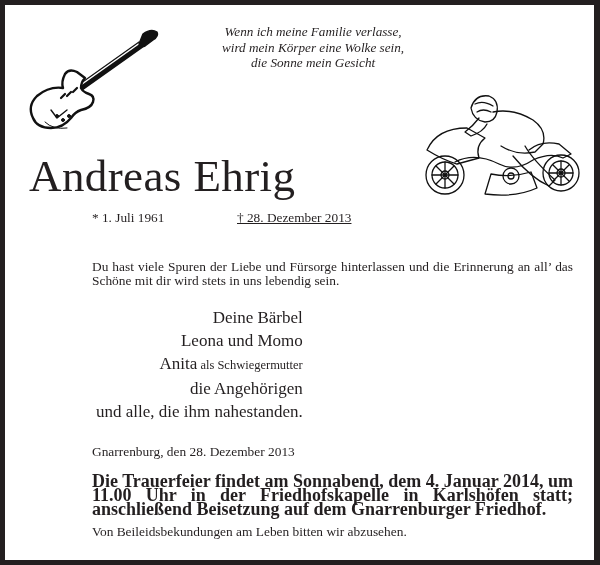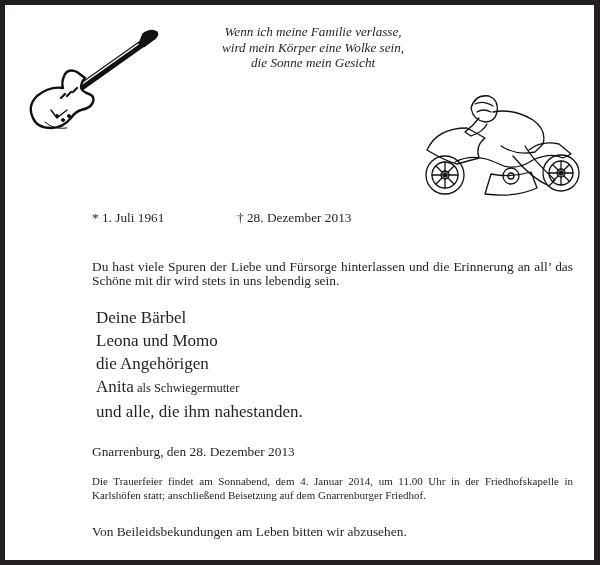--- a/index.html
+++ b/index.html
@@ -7,27 +7,27 @@
          font-family:"Liberation Serif","DejaVu Serif",serif; color:#231f20; }
   .card { position:absolute; left:5px; top:5px; width:589px; height:555px; background:#ffffff; }
   .abs { position:absolute; }
   .guitar { left:10px; top:15px; width:150px; height:120px; }
   .motto { left:98px; top:86px; font-size:11.5px; line-height:15px; color:#231f20; }
   .poem { left:217px; top:19px; font-size:13.2px; line-height:15.5px; font-style:italic; }
   .poem div { white-space:nowrap;text-align:center; }
   .moto { left:410px; top:85px; width:170px; height:110px; }
   .name { left:24px; top:146px; font-size:45px; line-height:50px; letter-spacing:0.4px; white-space:nowrap; }
   .born { left:87px; top:205px; font-size:13.3px; white-space:nowrap; }
-  .died { left:232px; top:205px; font-size:13.3px; white-space:nowrap; }
+  .died { left:232px; top:205px; font-size:13.3px; white-space:nowrap;text-decoration:underline; }
   .para { left:87px; top:255px; width:481px; font-size:13.4px; line-height:14px; text-align:justify; text-align-last:left; }
-  .mourners { left:91px; top:301px; font-size:17px; line-height:23px; }
+  .mourners { left:91px; top:301px; font-size:17px; line-height:23px;text-align:right; }
   .mourners div { white-space:nowrap; }
   .small { font-size:12.5px; }
   .place { left:87px; top:439px; font-size:13.4px; white-space:nowrap; }
-  .service { left:87px; top:469px; width:481px; font-size:11px; line-height:14px; text-align:justify; text-align-last:left; }
+  .service { left:87px; top:469px; width:481px; font-size:18px; line-height:14px; text-align:justify; text-align-last:left;font-weight:bold; }
   .condol { left:87px; top:519px; font-size:13.4px; white-space:nowrap; }
 </style>
 </head>
 <body>
 
 <div class="card">
 
   <svg class="abs guitar" viewBox="0 0 150 120">
     <g fill="none" stroke="#111" stroke-linecap="round" stroke-linejoin="round">
 
@@ -75,29 +75,30 @@
 
       <path d="M56 18 q4 -14 18 -12 q10 4 8 16 q-2 10 -12 10 q-12 -2 -14 -14 z"></path>
       <path d="M60 14 q8 -4 18 2 M62 22 q6 -4 14 0"></path>
 
       <path d="M78 22 q20 -4 40 8 q14 10 10 24 l-8 8 q-18 4 -34 -6"></path>
       <path d="M72 34 q-4 8 -16 12 l-6 -4 q8 -6 14 -14"></path>
       <path d="M110 56 q8 14 30 34 l-6 6 q-18 -8 -36 -30"></path>
     </g>
   </svg>
 
+  <div class="abs name">Andreas Ehrig</div>
   <div class="abs born">* 1. Juli 1961</div>
   <div class="abs died">† 28. Dezember 2013</div>
 
   <div class="abs para">Du hast viele Spuren der Liebe und Fürsorge hinterlassen und die Erinnerung an all’ das Schöne mit dir wird stets in uns lebendig sein.</div>
 
   <div class="abs mourners">
     <div>Deine Bärbel</div>
     <div>Leona und Momo</div>
+    <div><span>Anita</span><span class="small"> als Schwiegermutter</span></div>
     <div>die Angehörigen</div>
-    <div><span>Anita</span><span class="small"> als Schwiegermutter</span></div>
     <div>und alle, die ihm nahestanden.</div>
   </div>
 
   <div class="abs place">Gnarrenburg, den 28. Dezember 2013</div>
   <div class="abs service">Die Trauerfeier findet am Sonnabend, dem 4. Januar 2014, um 11.00 Uhr in der Friedhofskapelle in Karlshöfen statt; anschließend Beisetzung auf dem Gnarrenburger Friedhof.</div>
   <div class="abs condol">Von Beileidsbekundungen am Leben bitten wir abzusehen.</div>
 </div>
 
 </body></html>

